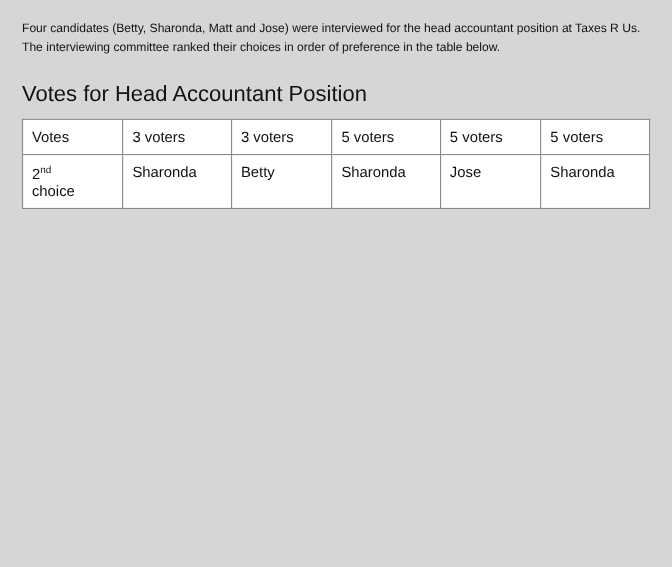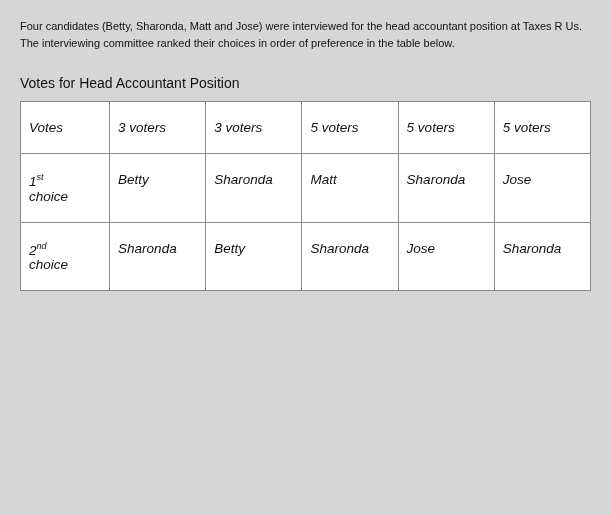--- a/index.html
+++ b/index.html
@@ -19,40 +19,39 @@
     }
 
     .intro-text {
       font-size: 11px;
       line-height: 1.5;
       margin-bottom: 24px;
       color: #111;
     }
 
     .table-title {
-      font-size: 14px;
+      font-size: 20px;
       margin-bottom: 10px;
       font-weight: normal;
       color: #111;
     }
 
     .votes-table {
       border-collapse: collapse;
       width: 100%;
       background-color: #fff;
     }
 
     .votes-table td {
       border: 1px solid #888;
-      padding: 18px 8px;
+      padding: 8px 8px;
       vertical-align: top;
       min-width: 70px;
       font-size: 13.5px;
       color: #111;
-      font-style: italic;
     }
 
     .votes-table tr:first-child td {
       background-color: #fff;
       font-weight: normal;
     }
 
     sup {
       font-size: 9px;
       vertical-align: super;
@@ -69,28 +68,20 @@
   <tbody id="table-body">
   <tr>
         <td>Votes</td>
         <td>3 voters</td>
         <td>3 voters</td>
         <td>5 voters</td>
         <td>5 voters</td>
         <td>5 voters</td>
       </tr>
       <tr>
-        <td>1<sup>st</sup><br>choice</td>
-        <td>Betty</td>
-        <td>Sharonda</td>
-        <td>Matt</td>
-        <td>Sharonda</td>
-        <td>Jose</td>
-      </tr>
-      <tr>
         <td>2<sup>nd</sup><br>choice</td>
         <td>Sharonda</td>
         <td>Betty</td>
         <td>Sharonda</td>
         <td>Jose</td>
         <td>Sharonda</td>
       </tr>
     </tbody>
 </table>
 

